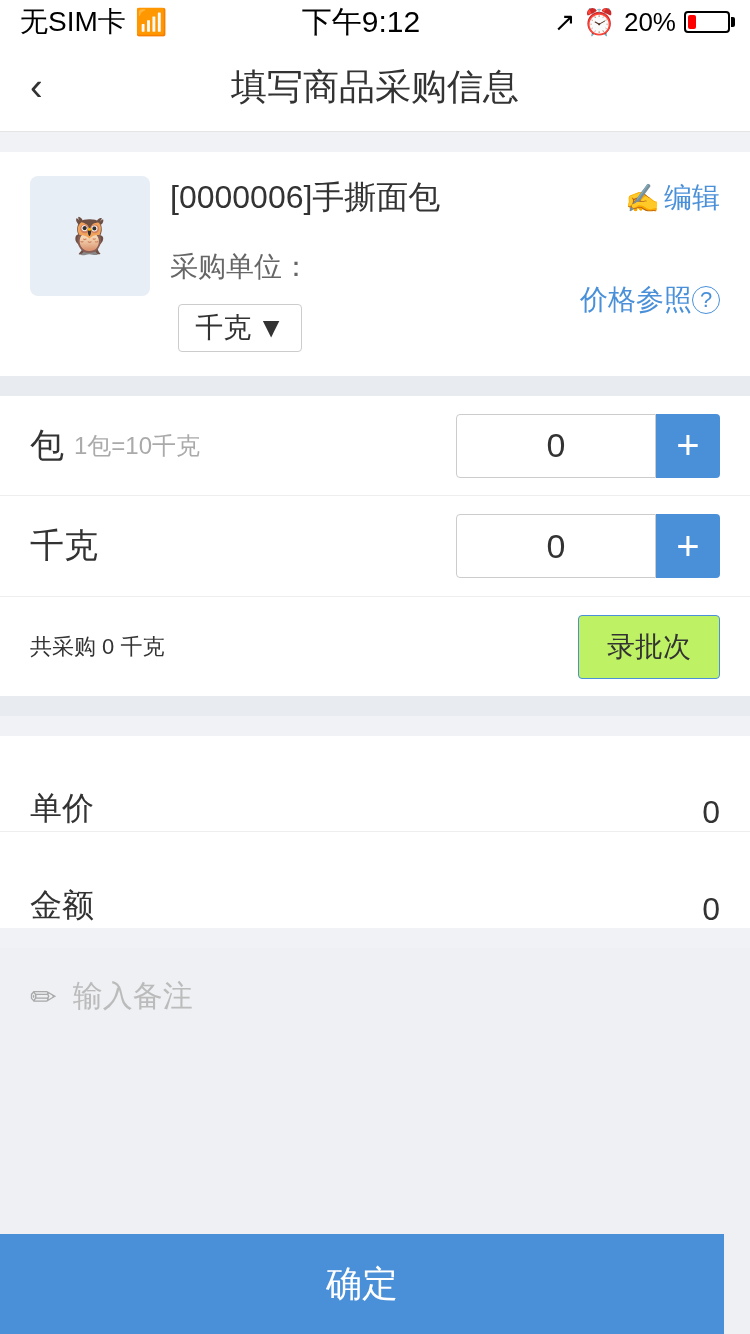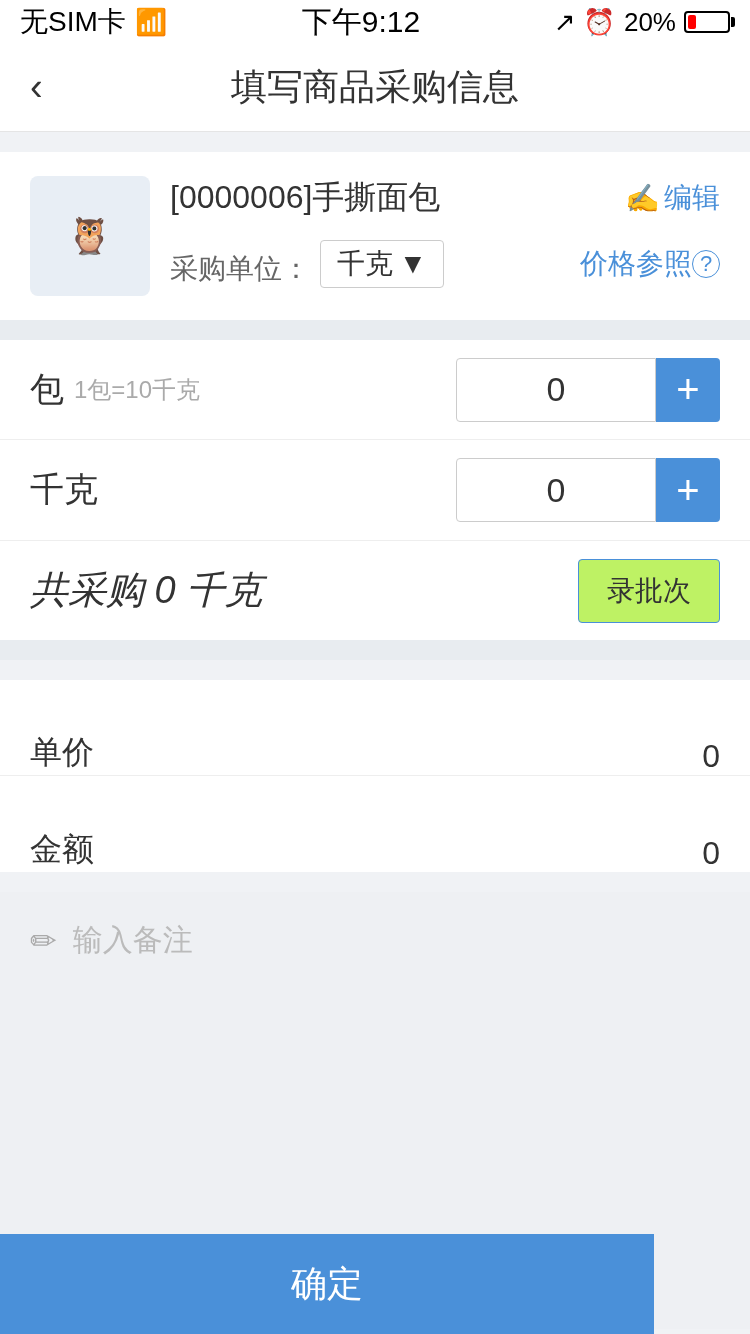--- a/index.html
+++ b/index.html
@@ -99,21 +99,21 @@
       color: #7ca0c0;
       font-size: 36px;
     }
     .product-info {
       flex: 1;
     }
     .product-header {
       display: flex;
       justify-content: space-between;
       align-items: center;
-      margin-bottom: 20px;
+      margin-bottom: 28px;
     }
     .product-name {
       font-size: 32px;
       color: #333;
     }
     .edit-btn {
       color: #4a90d9;
       font-size: 28px;
       display: flex;
       align-items: center;
@@ -122,22 +122,23 @@
     }
     .product-unit-row {
       display: flex;
       align-items: center;
       justify-content: space-between;
     }
     .unit-label {
       font-size: 28px;
       color: #666;
       display: flex;
-      align-items: flex-end;
-      gap: 10px;
+      align-items: center;
+      gap: 18px;
+      flex-direction: column;
     }
     .unit-select {
       border: 1px solid #ccc;
       border-radius: 4px;
       padding: 4px 16px;
       font-size: 28px;
       color: #333;
       background: #fff;
       display: flex;
       align-items: center;
@@ -218,23 +219,22 @@
       background: #fff;
       margin-top: 0;
       padding: 0 30px;
       height: 100px;
       display: flex;
       align-items: center;
       justify-content: space-between;
       border-top: 1px solid #eee;
     }
     .total-text {
-      font-size: 38px;
-      color: #333;
-      font-style: italic;
+      font-size: 22px;
+      color: #333;
     }
     .batch-btn {
       border: 1px solid #4a90d9;
       border-radius: 4px;
       padding: 12px 28px;
       font-size: 28px;
       color: #333;
       background: #bef264;
       cursor: pointer;
     }
@@ -286,21 +286,21 @@
       background: #eef0f3;
       flex: 1;
       min-height: 300px;
     }
 
     
     .confirm-btn {
       position: fixed;
       bottom: 0;
       left: 0;
-      width: 654px;
+      width: 724px;
       height: 100px;
       background: #4a90d9;
       border: none;
       font-size: 36px;
       color: #fff;
       cursor: pointer;
       display: flex;
       align-items: center;
       justify-content: center;
     }

